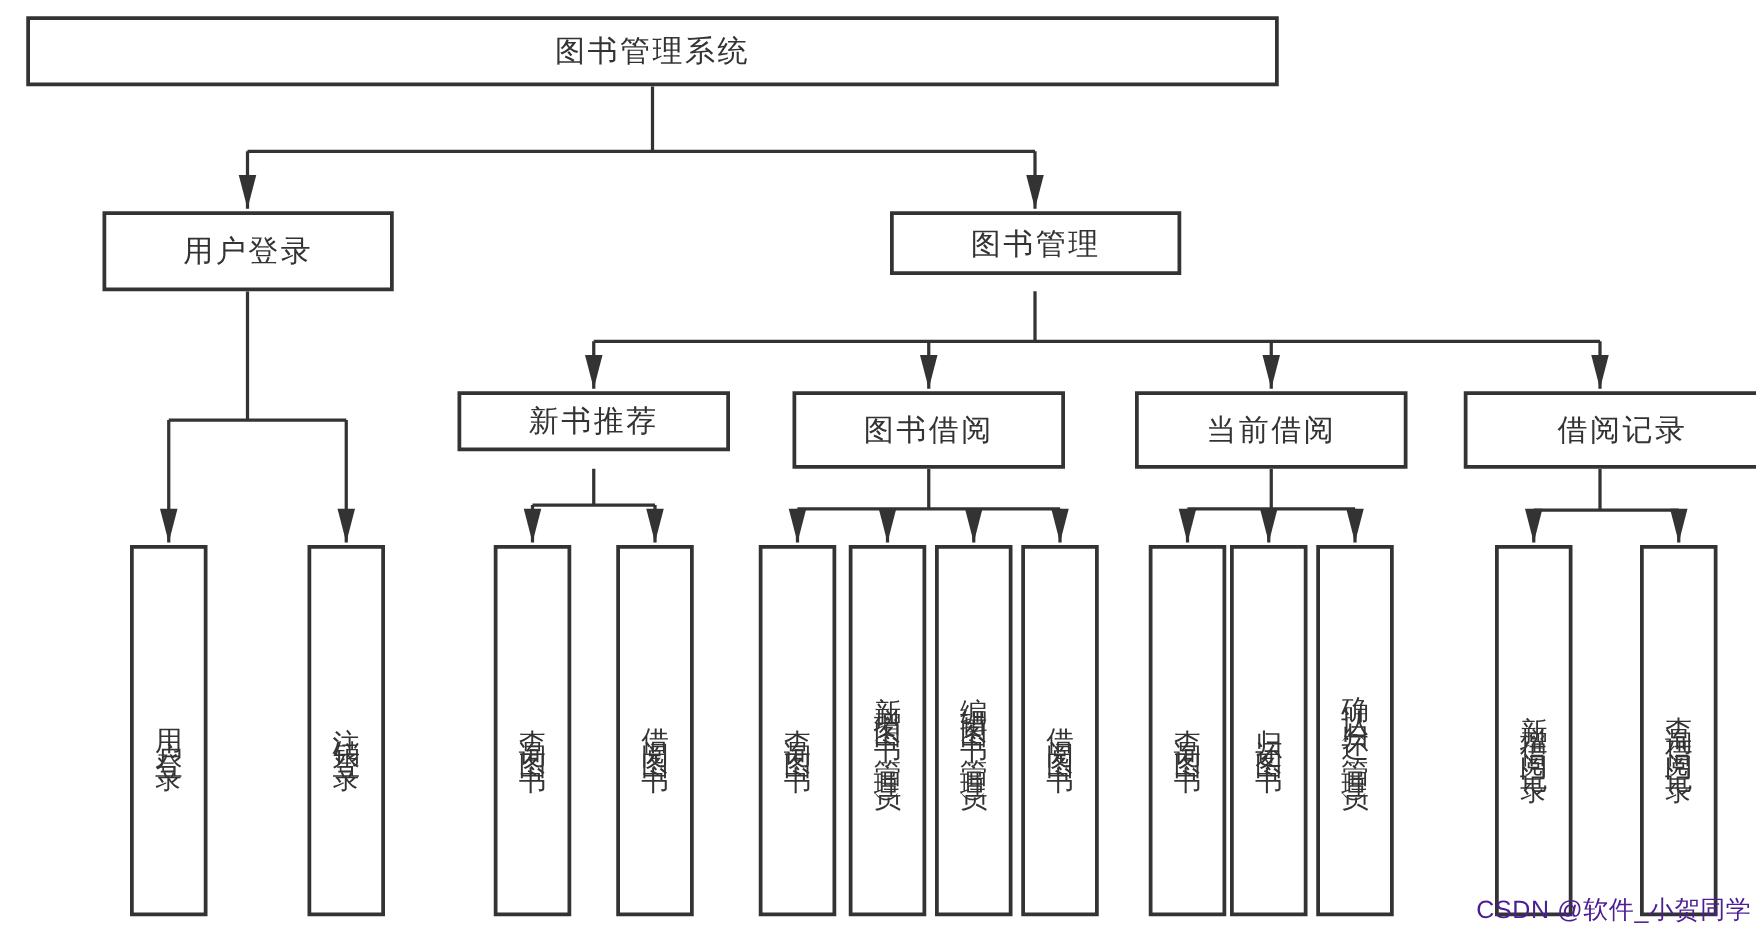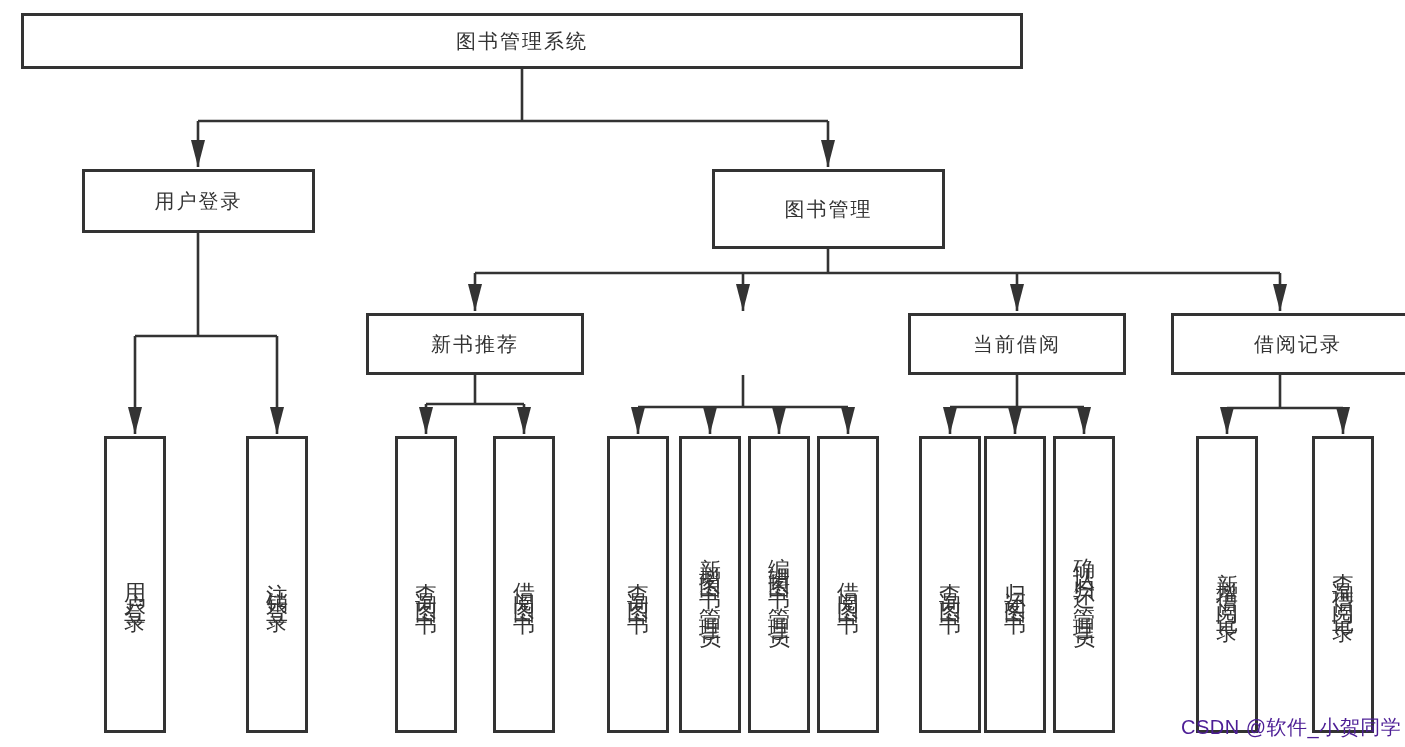--- a/index.html
+++ b/index.html
@@ -27,21 +27,21 @@
     background: #ffffff;
     border: 3px solid #333333;
     box-sizing: border-box;
     display: flex;
     align-items: center;
     justify-content: center;
     color: #333333;
     z-index: 2;
   }
   .hbox {
-    font-size: 20px;
+    font-size: 24px;
     letter-spacing: 2px;
     white-space: nowrap;
   }
   .vbox {
     writing-mode: vertical-rl;
     text-orientation: mixed;
     font-size: 22px;
     letter-spacing: 10px;
     line-height: 1;
   }
@@ -126,23 +126,24 @@
       <polygon points="1015,434 1008,407 1022,407"></polygon>
       <polygon points="1084,434 1077,407 1091,407"></polygon>
       <polygon points="1227,434 1220,407 1234,407"></polygon>
       <polygon points="1343,434 1336,407 1350,407"></polygon>
     </g>
   </svg>
 
   <div class="box hbox" style="left:21px;top:13px;width:1002px;height:56px">图书管理系统</div>
 
   <div class="box hbox" style="left:82px;top:169px;width:233px;height:64px">用户登录</div>
-  <div class="box hbox" style="left:712px;top:169px;width:233px;height:80px">图书管理</div>
+  <div class="box hbox" style="left:712px;top:169px;width:233px;height:51px">图书管理</div>
 
-  <div class="box hbox" style="left:366px;top:313px;width:218px;height:62px">新书推荐</div>
+  <div class="box hbox" style="left:366px;top:313px;width:218px;height:48px">新书推荐</div>
+  <div class="box hbox" style="left:634px;top:313px;width:218px;height:62px">图书借阅</div>
   <div class="box hbox" style="left:908px;top:313px;width:218px;height:62px">当前借阅</div>
   <div class="box hbox" style="left:1171px;top:313px;width:254px;height:62px">借阅记录</div>
 
   <div class="box vbox" style="left:104px;top:436px;width:62px;height:297px">用户登录</div>
   <div class="box vbox" style="left:246px;top:436px;width:62px;height:297px">注销登录</div>
 
   <div class="box vbox" style="left:395px;top:436px;width:62px;height:297px">查询图书</div>
   <div class="box vbox" style="left:493px;top:436px;width:62px;height:297px">借阅图书</div>
 
   <div class="box vbox" style="left:607px;top:436px;width:62px;height:297px">查询图书</div>

